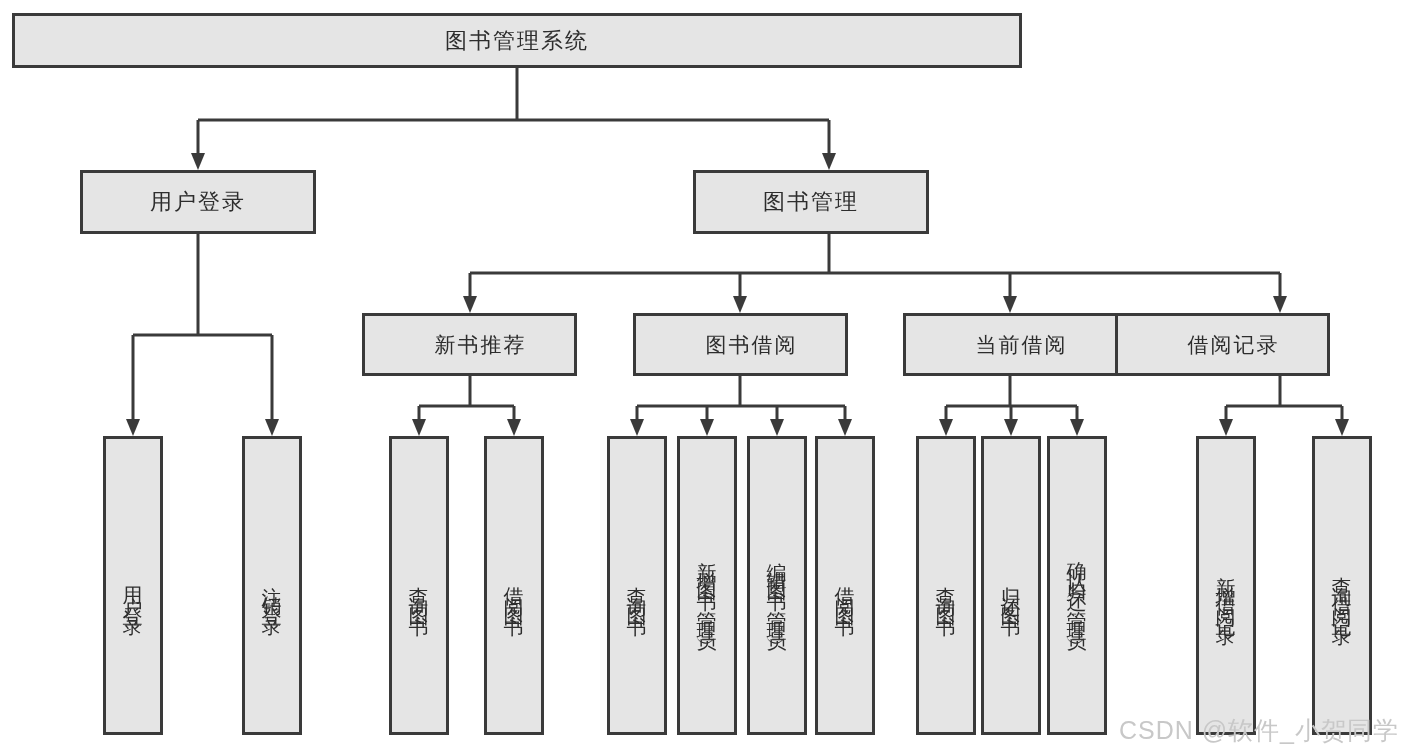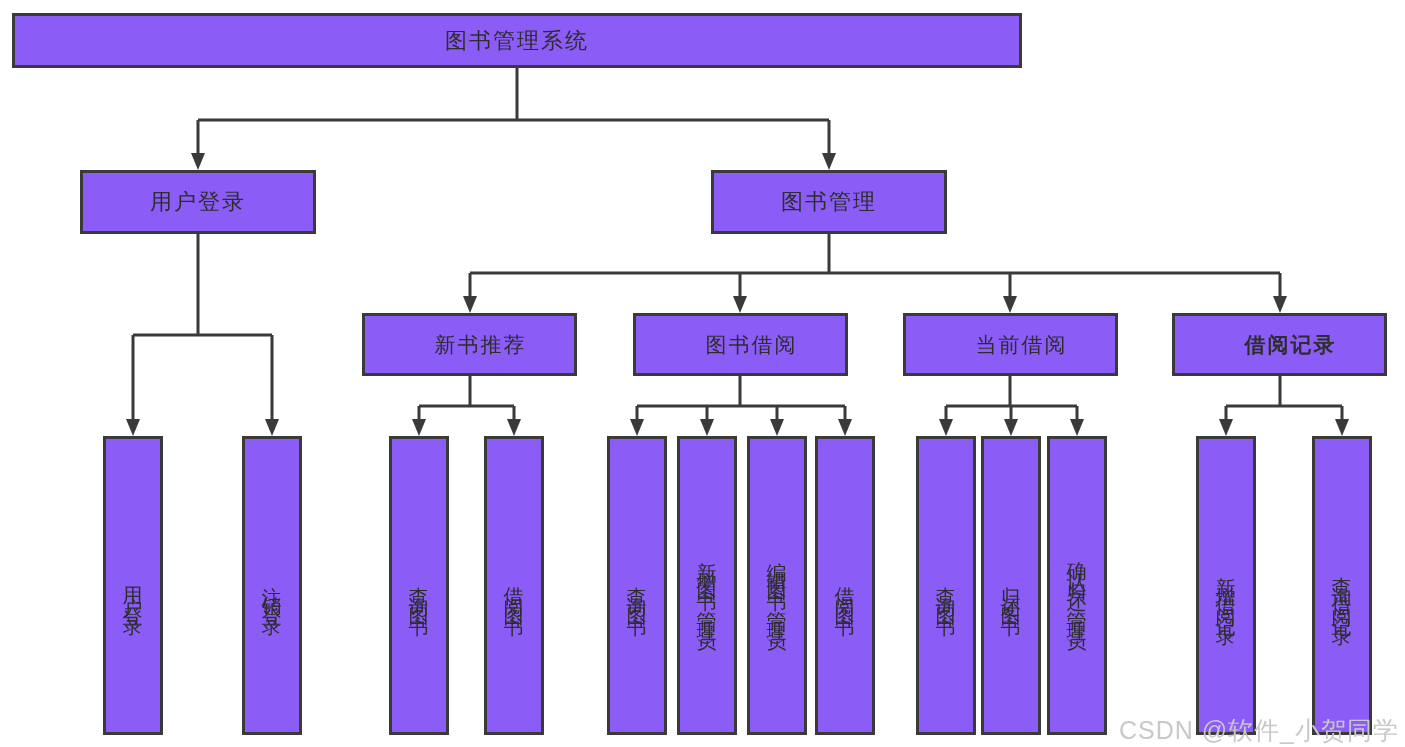--- a/index.html
+++ b/index.html
@@ -9,34 +9,34 @@
     --bg:#ffffff;
   }
   *{box-sizing:border-box;}
   html,body{margin:0;padding:0;background:var(--bg);}
   body{font-family:"Liberation Sans","DejaVu Sans",sans-serif;color:var(--text);}
   .canvas{position:relative;width:1405px;height:747px;background:var(--bg);overflow:hidden;}
   svg.connectors{position:absolute;left:0;top:0;width:1405px;height:747px;}
   svg.connectors path{stroke:var(--line);stroke-width:3;fill:none;}
   svg.connectors polygon{fill:var(--line);stroke:none;}
   .box{
-    position:absolute;border:3px solid var(--line);background:#8b5cf6;
+    position:absolute;border:3px solid var(--line);background:#e5e5e5;
     display:flex;align-items:center;justify-content:center;
     color:var(--text);z-index:2;
   }
   .h-box{font-size:22px;letter-spacing:2px;white-space:nowrap;}
   .root-box{left:12px;top:13px;width:1010px;height:55px;}
   .l2-box{top:170px;width:236px;height:64px;}
   .l2-left{left:80px;}
-  .l2-right{left:711px;}
+  .l2-right{left:693px;}
   .l3-box{top:313px;width:215px;height:63px;font-size:21px;padding-left:22px;}
   .l3-a{left:362px;}
   .l3-b{left:633px;text-align:right;}
   .l3-c{left:903px;}
-  .l3-d{left:1172px;font-weight:bold;}
+  .l3-d{left:1115px;}
   .leaf{top:436px;width:60px;height:299px;font-size:20px;}
   .leaf span{
     writing-mode:vertical-rl;text-orientation:mixed;
     letter-spacing:10px;line-height:1;padding-top:10px;
   }
   .watermark{
     position:absolute;top:714px;right:6px;z-index:6;
     font-size:25px;letter-spacing:1px;color:var(--watermark);white-space:nowrap;
   }
 </style>

